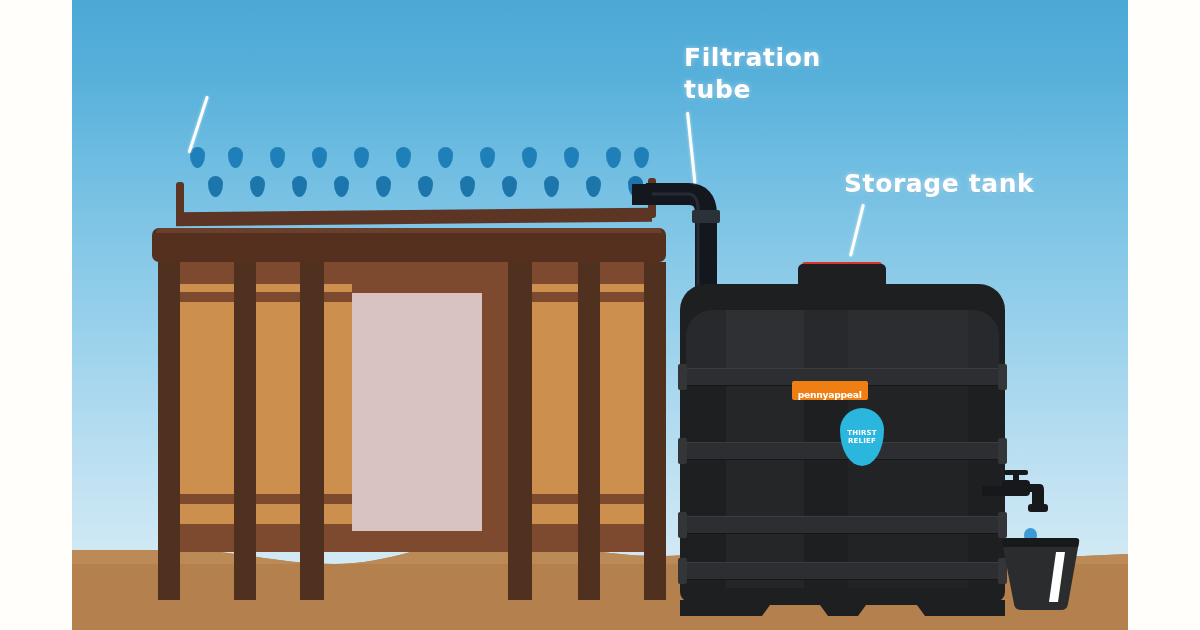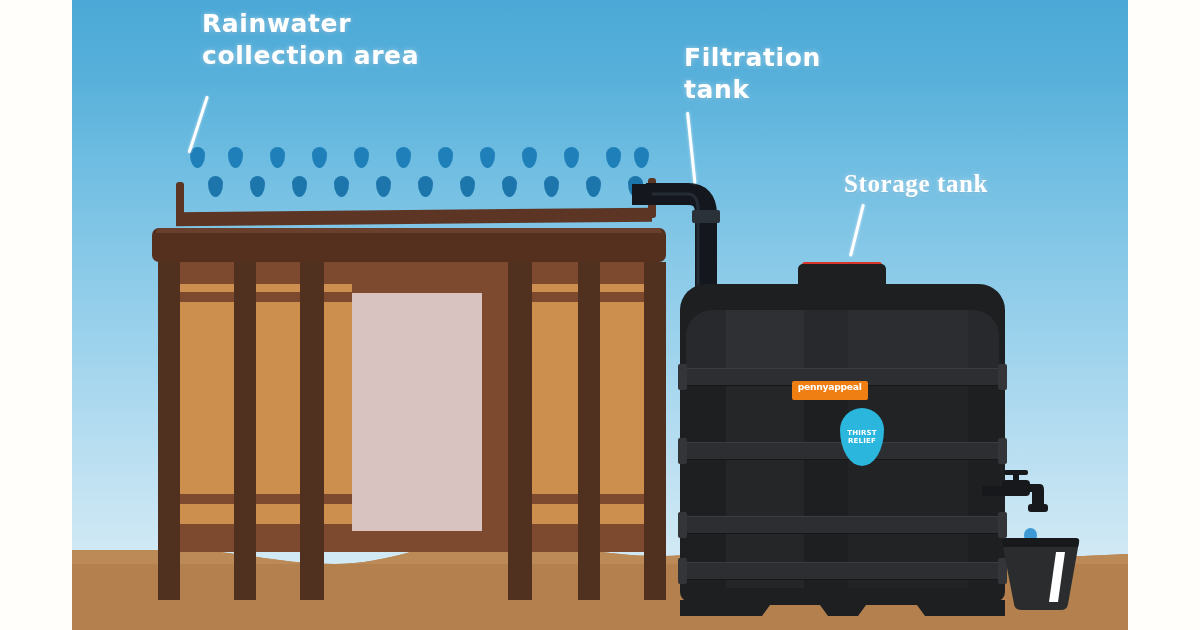--- a/index.html
+++ b/index.html
@@ -57,21 +57,21 @@
     font-weight: 700;
     font-size: 25px;
     line-height: 1.28;
     letter-spacing: 0.6px;
     text-shadow: 0 0 5px rgba(255,255,255,0.45), 0 1px 2px rgba(70,130,170,0.35);
     white-space: pre-line;
     user-select: none;
   }
   #label-rain  { left: 130px; top: 8px; }
   #label-tube  { left: 612px; top: 42px; }
-  #label-tank  { left: 772px; top: 168px; font-family: Liberation Serif, serif; }
+  #label-tank  { left: 772px; top: 168px; }
 
   .leader {
     position: absolute;
     background: #ffffff;
     border-radius: 2px;
     transform-origin: top center;
     box-shadow: 0 0 3px rgba(255,255,255,0.6);
   }
 
   
@@ -207,21 +207,21 @@
     left: 0; bottom: 0;
     width: 325px; height: 16px;
   }
   #logo-badge {
     position: absolute;
     left: 112px; top: 97px;
     width: 76px; height: 19px;
     background: #f07f13;
     border-radius: 2px;
     display: flex;
-    align-items: flex-start;
+    align-items: flex-end;
     justify-content: center;
   }
   #logo-text {
     color: #ffffff;
     font-size: 10px;
     font-weight: 700;
     letter-spacing: -0.3px;
     font-family: "DejaVu Sans", sans-serif;
     white-space: nowrap;
     transform: scale(0.92);
@@ -424,25 +424,23 @@
     <div id="tap-drop"></div>
 
     <div id="bucket">
       <svg width="82" height="72" viewBox="0 0 82 72" aria-hidden="true">
         <path d="M2,4 Q2,0 7,0 L75,0 Q80,0 79,4 L68,66 Q67,72 61,72 L21,72 Q15,72 14,66 Z" fill="#2a2c2e"></path>
         <path d="M2,4 Q2,0 7,0 L75,0 Q80,0 79,4 L78,9 L3,9 Z" fill="#17191b"></path>
         <path d="M56,14 L65,14 L58,64 L49,64 Z" fill="#ffffff"></path>
       </svg>
     </div>
 
-    <div class="label" id="label-rain">Rainwater
-collection area</div>
     <div class="leader" style="left:134px; top:96px; width:3px; height:60px; transform: rotate(18deg);"></div>
 
     <div class="label" id="label-tube">Filtration
-tank</div>
+tube</div>
     <div class="leader" style="left:614px; top:112px; width:3px; height:72px; transform: rotate(-6deg);"></div>
 
     <div class="label" id="label-tank">Storage tank</div>
     <div class="leader" style="left:790px; top:204px; width:3px; height:54px; transform: rotate(14deg);"></div>
 
   </div>
 </div>
 
 </body></html>

